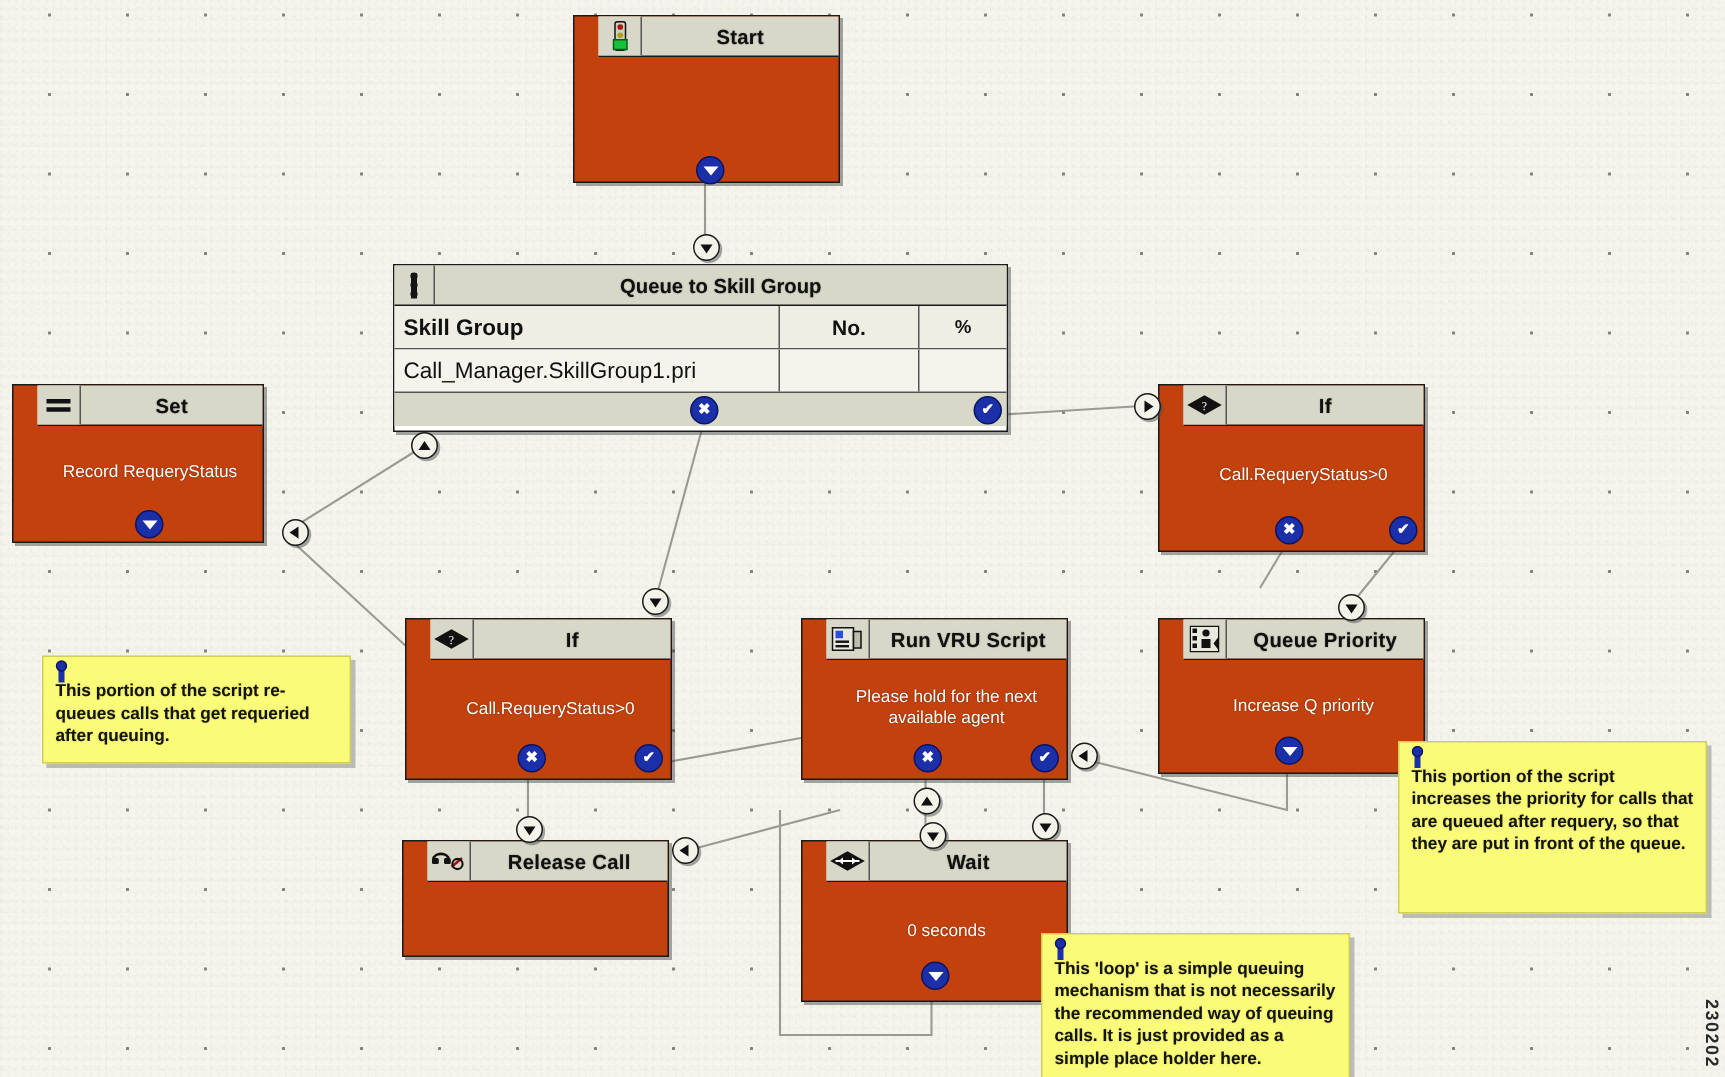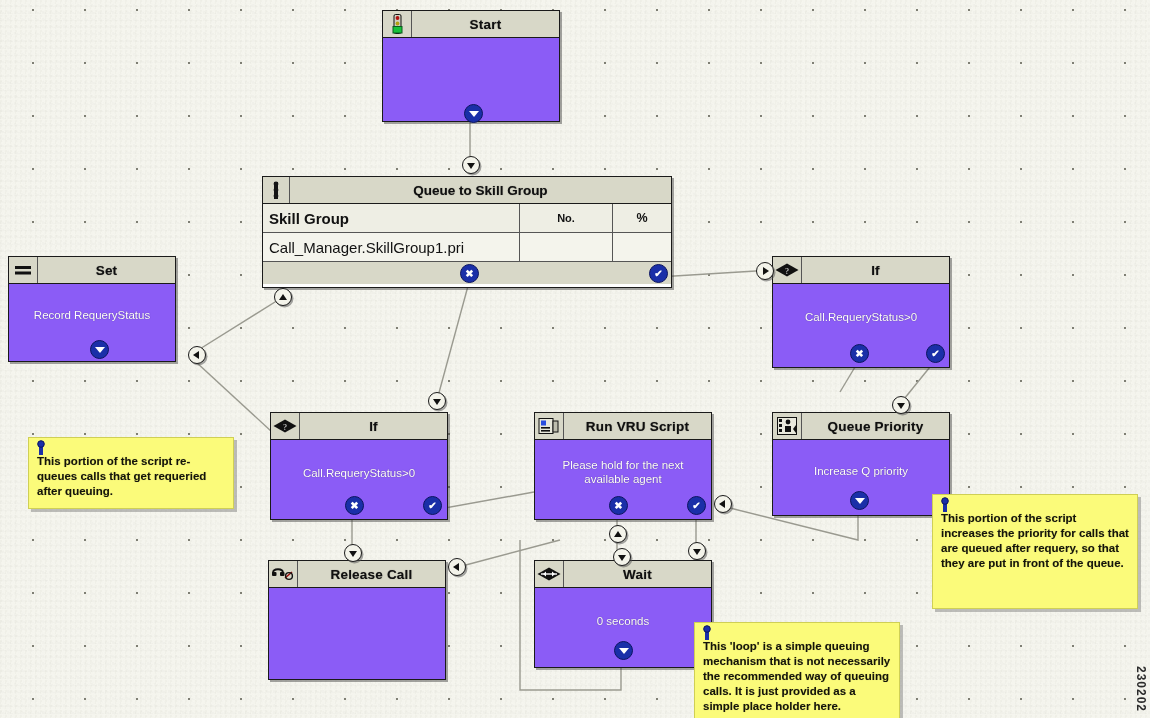--- a/index.html
+++ b/index.html
@@ -26,22 +26,23 @@
     opacity:.55;pointer-events:none;
   }
   
   #wires{position:absolute;left:0;top:0;width:1150px;height:718px;}
   .wire{stroke:#9a9a90;stroke-width:1.4px;fill:none;}
   
   .node{
     position:absolute;
     box-sizing:border-box;
     border:1.5px solid #1a1a1a;
-    background:#8b5cf6;
+    background:#c2410c;
     box-shadow:2px 2px 0 rgba(60,60,60,.45);
+    padding-left:16px;
   }
   .node .hdr{
     display:flex;align-items:stretch;
     height:26px;
     background:#d8d8c8;
     border-bottom:1.5px solid #1a1a1a;
   }
   .node .hdr .ico{
     width:28px;min-width:28px;
     border-right:1.3px solid #555;
@@ -89,21 +90,21 @@
   .nub.left i{border-top:4.5px solid transparent;border-bottom:4.5px solid transparent;border-right:6px solid #111;margin-right:2px;}
   
   .qnode{position:absolute;box-sizing:border-box;border:1.5px solid #1a1a1a;background:#ffffff;
          box-shadow:2px 2px 0 rgba(60,60,60,.45);}
   .qnode .hdr{display:flex;height:26px;background:#d8d8c8;border-bottom:1.5px solid #1a1a1a;}
   .qnode .hdr .ico{width:26px;min-width:26px;border-right:1.3px solid #555;display:flex;align-items:center;justify-content:center;}
   .qnode .hdr .ttl{flex:1;display:flex;align-items:center;justify-content:center;font-size:13.5px;font-weight:bold;color:#101010;text-shadow:0 0 1px rgba(0,0,0,.4);}
   .qrow{display:flex;height:28px;border-bottom:1.3px solid #555;background:#eeeee4;}
   .qrow.vals{background:#f4f4ec;}
   .qrow .c1{flex:1;display:flex;align-items:center;padding-left:6px;font-size:15px;color:#111;}
-  .qrow .c2{width:92px;border-left:1.3px solid #555;display:flex;align-items:center;justify-content:center;font-size:11px;color:#111;}
+  .qrow .c2{width:92px;border-left:1.3px solid #555;display:flex;align-items:center;justify-content:center;font-size:14px;color:#111;}
   .qrow .c3{width:58px;border-left:1.3px solid #555;display:flex;align-items:center;justify-content:center;font-size:12.5px;color:#111;}
   .qrow.hd .c1,.qrow.hd .c2,.qrow.hd .c3{font-weight:bold;}
   .qfoot{height:22px;background:#d8d8c8;position:relative;}
   
   .note{
     position:absolute;box-sizing:border-box;
     background:#fbfb7a;
     border:1px solid #cfcf55;
     box-shadow:3px 3px 0 rgba(120,120,120,.45);
     padding:16px 8px 6px 8px;
@@ -313,21 +314,21 @@
     </div>
     <div class="ttl">Queue Priority</div>
   </div>
   <div class="body" style="padding-top:24px;">Increase Q priority</div>
   <div class="port dn" style="left:77px;top:78px;"></div>
 </div>
 <div class="nub down" style="left:892px;top:396px;">
     <i></i>
   </div>
 
-<div class="node" id="n-release" style="left:268px;top:560px;width:178px;height:120px;">
+<div class="node" id="n-release" style="left:268px;top:560px;width:178px;height:78px;">
   <div class="hdr">
     <div class="ico">
       <svg width="24" height="18" viewBox="0 0 24 18">
         <path d="M2 8 C2 3, 12 3, 12 8" stroke="#111" stroke-width="1.8" fill="none"></path>
         <rect x="1" y="7" width="4.5" height="4" rx="1" fill="#111"></rect>
         <rect x="9" y="7" width="4.5" height="4" rx="1" fill="#111"></rect>
         <path d="M14 13 l7 -6" stroke="#a01010" stroke-width="1.6"></path>
         <circle cx="18" cy="11" r="3.4" fill="none" stroke="#111" stroke-width="1.4"></circle>
       </svg>
     </div>

